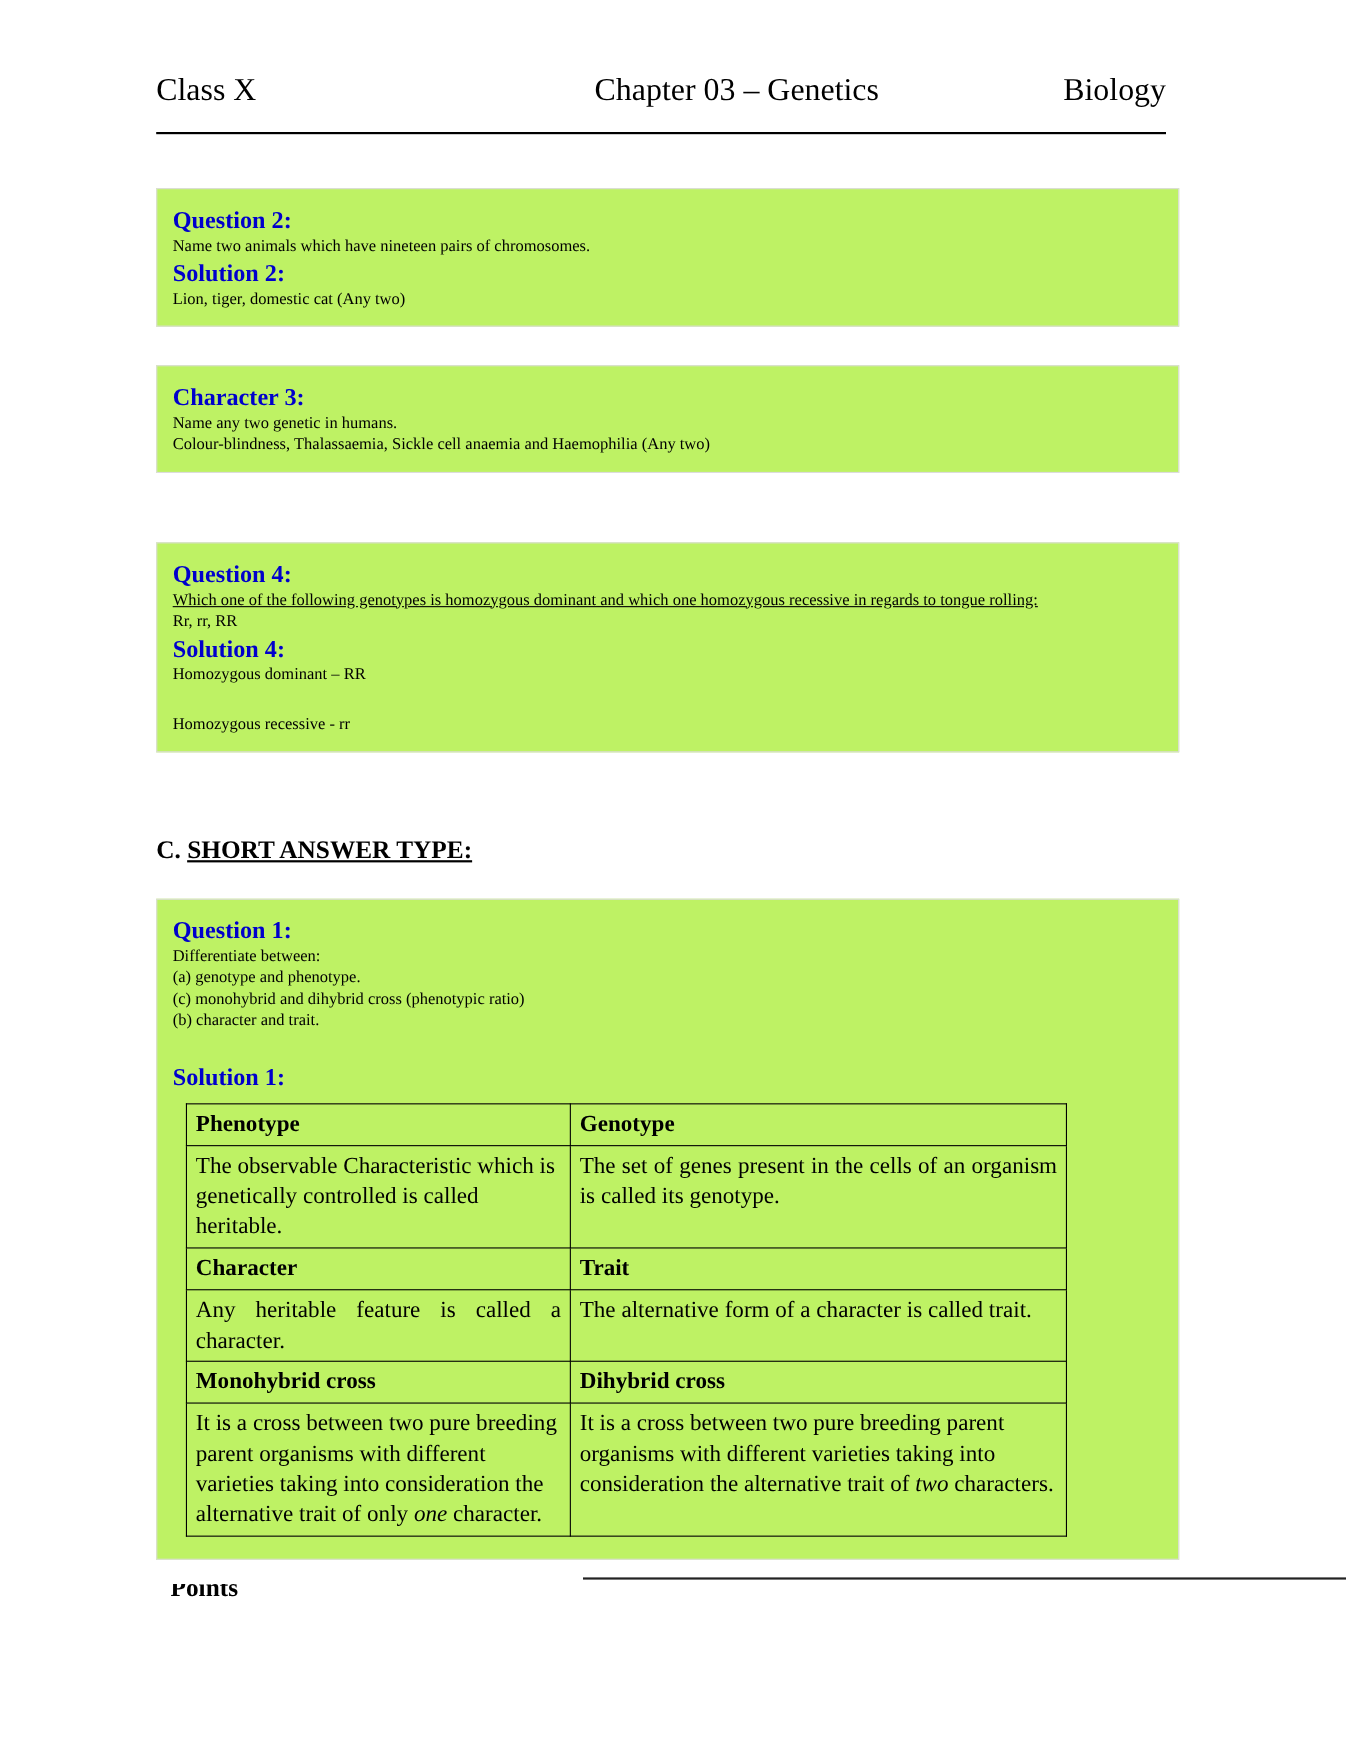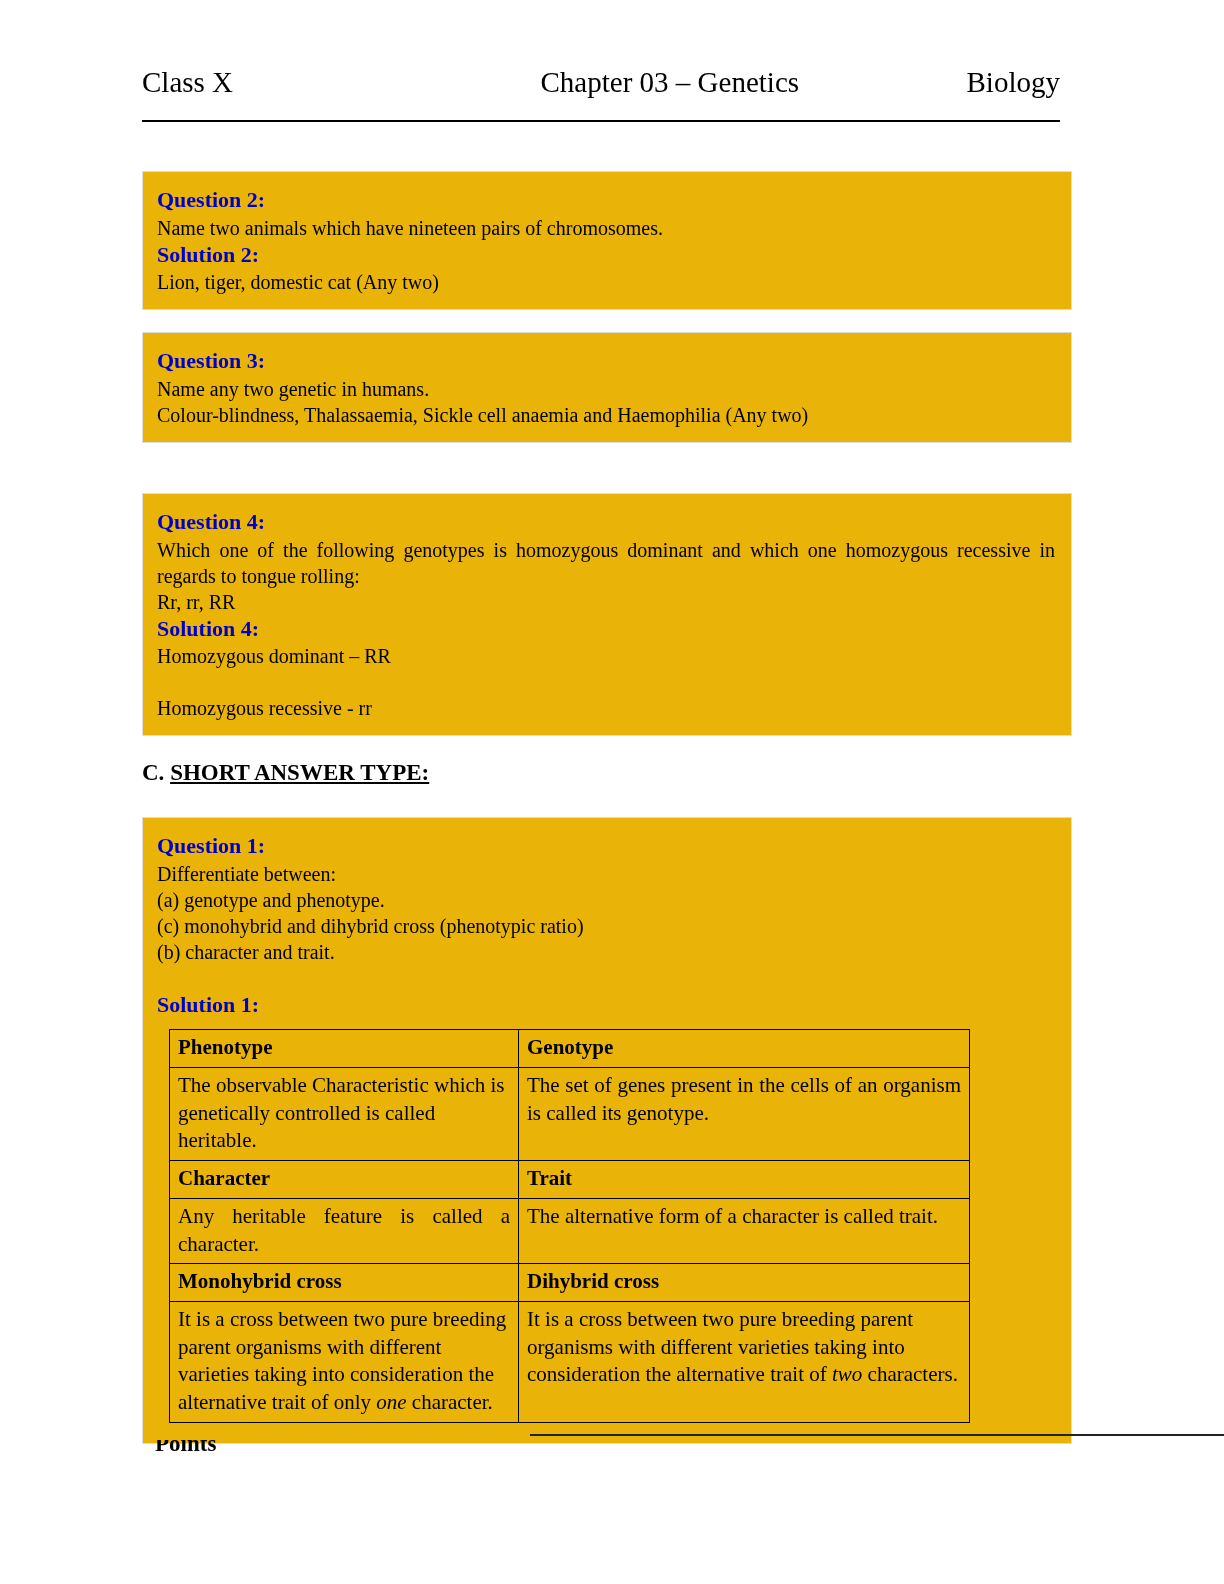--- a/index.html
+++ b/index.html
@@ -49,42 +49,43 @@
     border-top: 2px solid #000000;
   }
 
   
   .qbox {
     position: absolute;
     left: 142px;
     width: 930px;
     box-sizing: border-box;
     border: 1px solid #dcdcdc;
-    background: #eab308;
+    background: #bef264;
     padding: 14px 16px 14px 14px;
   }
 
   .label-blue {
     color: #0000CC;
     font-weight: bold;
     font-size: 22px;
     line-height: 1.30;
   }
   .body-text {
     color: #000000;
-    font-size: 20px;
+    font-size: 15px;
     line-height: 1.30;
     font-weight: normal;
   }
   .body-text.bold {
     font-weight: normal;
   }
   .body-text.justify {
     text-align: justify;
     text-align-last: left;
+    text-decoration: underline;
   }
   .spacer-line {
     height: 26px;
   }
 
   
   #box-q2 { top: 171px; }
   #box-q3 { top: 332px; }
   #box-q4 { top: 493px; }
   #box-q1 { top: 817px; padding-bottom: 20px; }
@@ -166,21 +167,21 @@
   <div class="header-rule"></div>
 
   <div class="qbox" id="box-q2">
     <div class="label-blue">Question 2:</div>
     <div class="body-text">Name two animals which have nineteen pairs of chromosomes.</div>
     <div class="label-blue">Solution 2:</div>
     <div class="body-text bold">Lion, tiger, domestic cat (Any two)</div>
   </div>
 
   <div class="qbox" id="box-q3">
-    <div class="label-blue">Question 3:</div>
+    <div class="label-blue">Character 3:</div>
     <div class="body-text">Name any two genetic in humans.</div>
     <div class="body-text bold">Colour-blindness, Thalassaemia, Sickle cell anaemia and Haemophilia (Any two)</div>
   </div>
 
   <div class="qbox" id="box-q4">
     <div class="label-blue">Question 4:</div>
     <div class="body-text justify">Which one of the following genotypes is homozygous dominant and which one homozygous recessive in regards to tongue rolling:</div>
     <div class="body-text">Rr, rr, RR</div>
     <div class="label-blue">Solution 4:</div>
     <div class="body-text bold">Homozygous dominant – RR</div>

